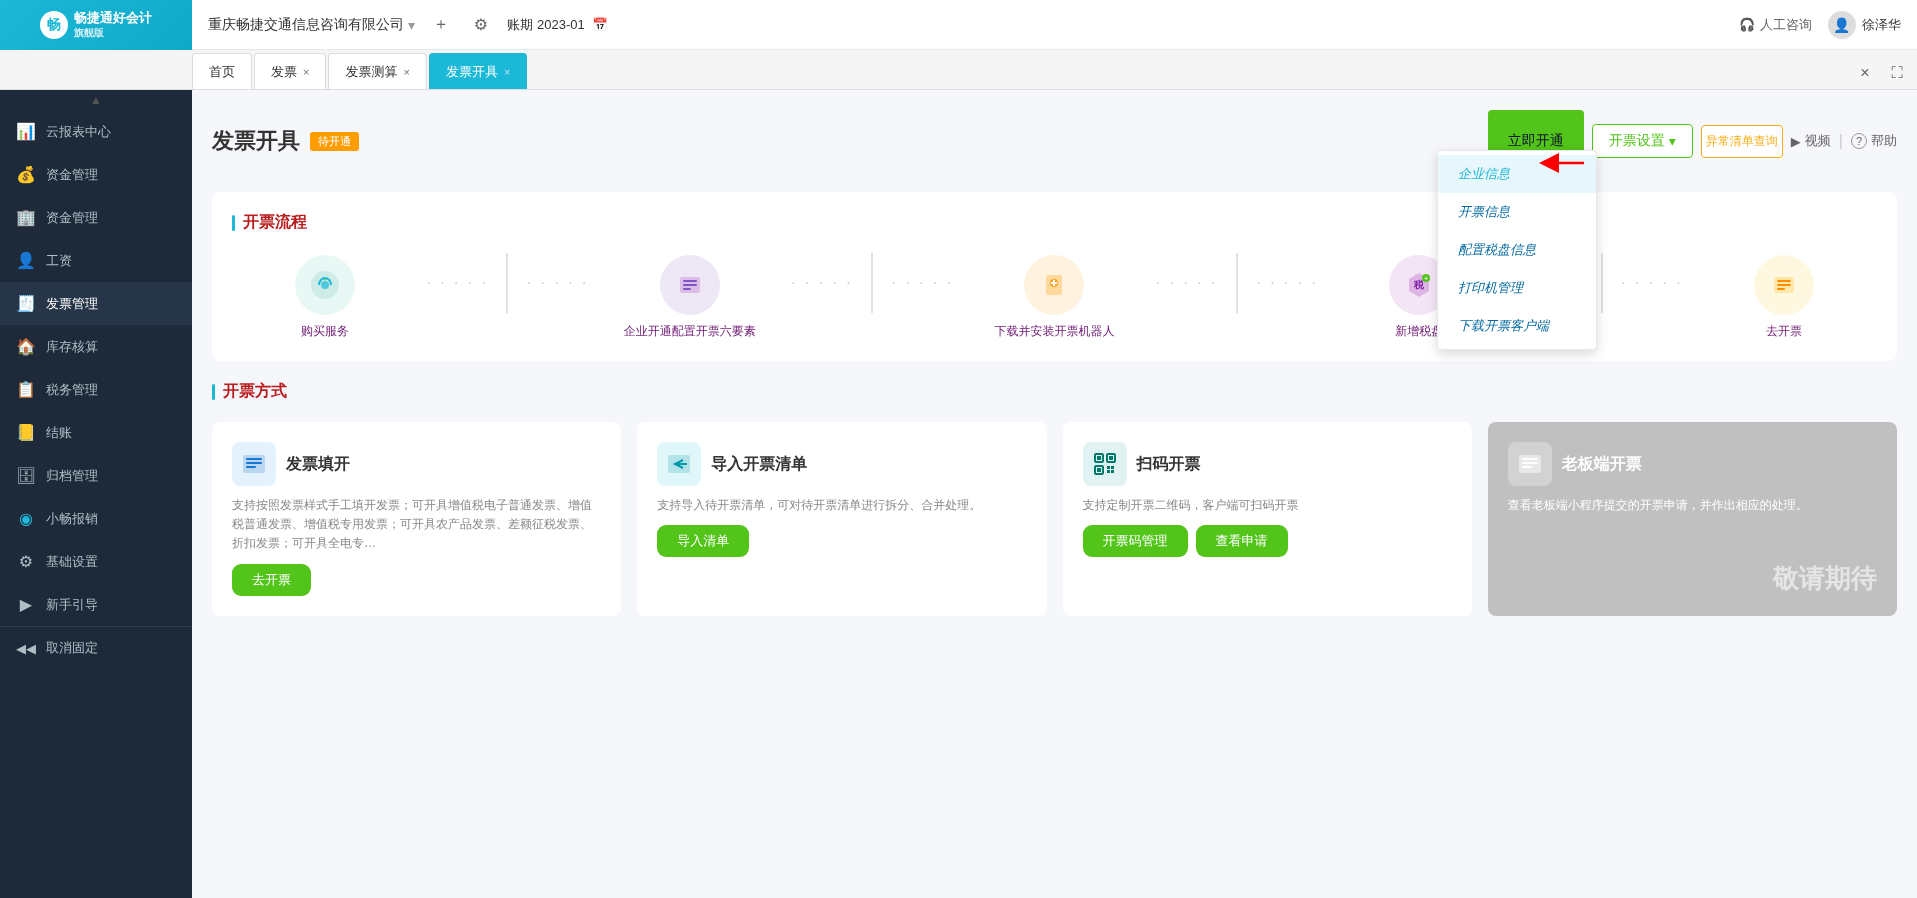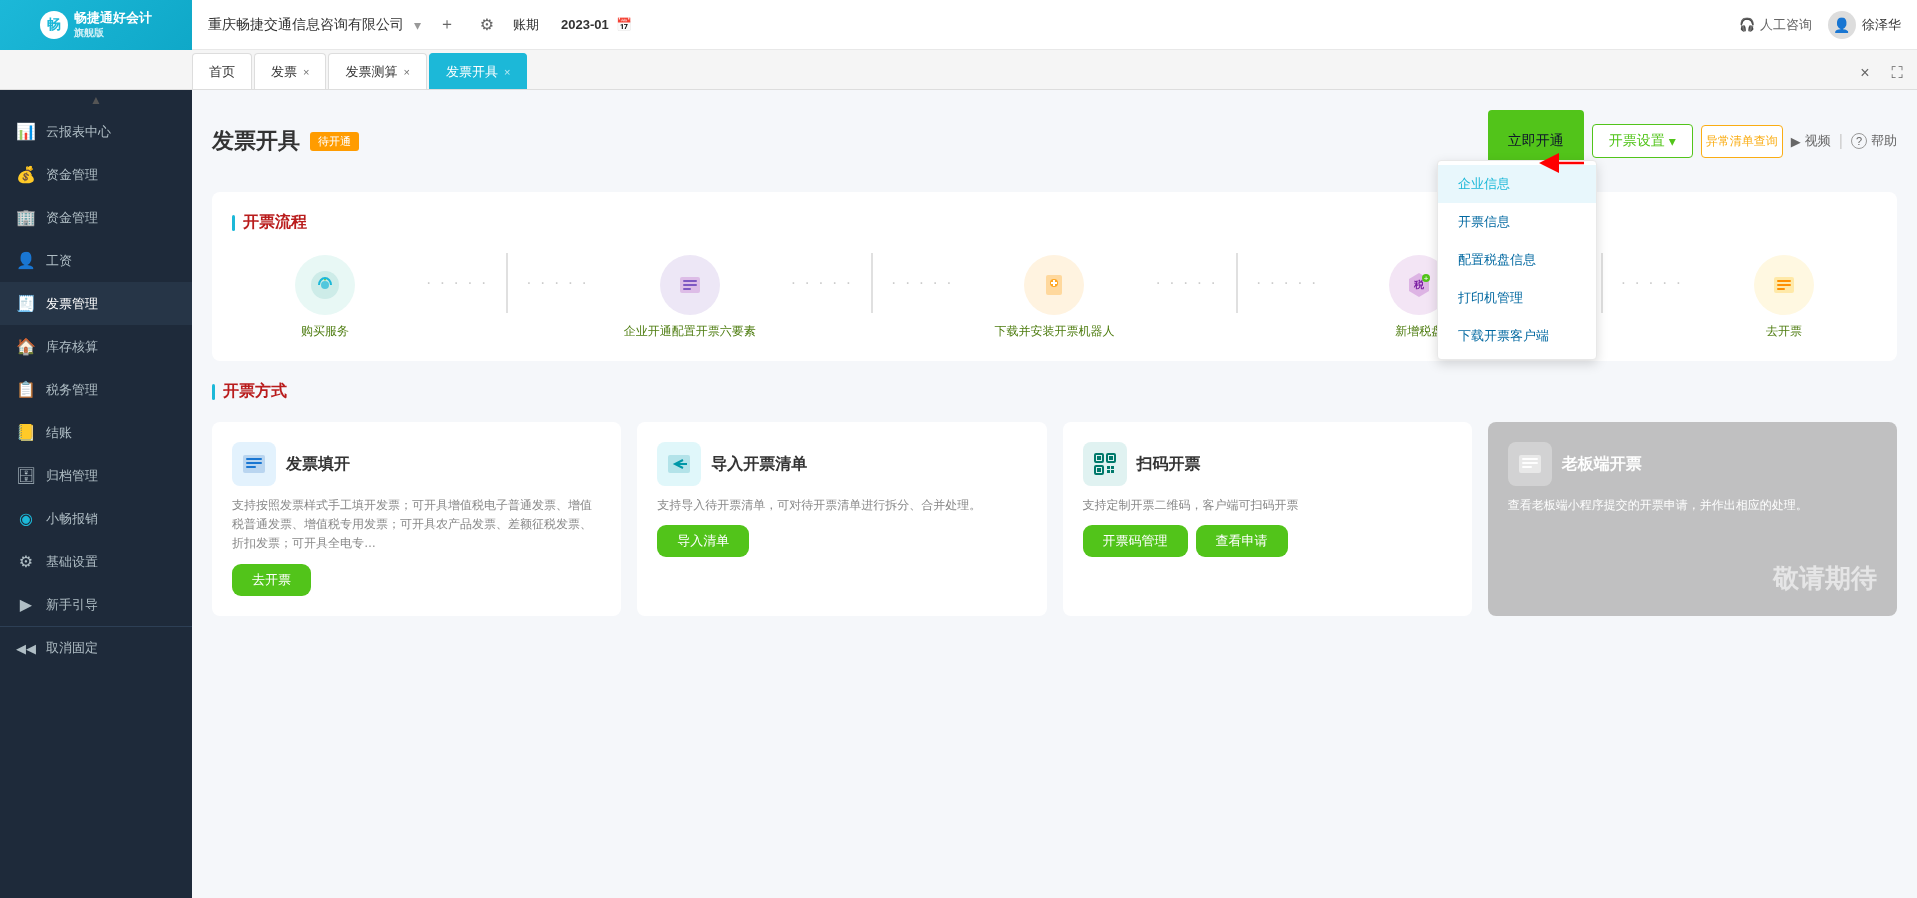--- a/index.html
+++ b/index.html
@@ -43,21 +43,21 @@
     .header-middle {
       flex: 1;
       display: flex;
       align-items: center;
       padding-left: 16px;
       gap: 12px;
     }
     .company-name {
       font-size: 14px;
       color: #333;
-      display: flex; align-items: center; gap: 10px;
+      display: flex; align-items: center; gap: 4px;
       cursor: pointer;
     }
     .header-icon-btn {
       width: 28px; height: 28px;
       border: none; background: none;
       cursor: pointer;
       display: flex; align-items: center; justify-content: center;
       color: #666; font-size: 16px;
     }
     .period-label {
@@ -298,21 +298,21 @@
       border-radius: 50%;
       display: flex; align-items: center; justify-content: center;
       font-size: 24px;
     }
     .flow-icon-teal { background: #e8f8f5; color: #1cb8d8; }
     .flow-icon-purple { background: #ede7f6; color: #7e57c2; }
     .flow-icon-orange { background: #fff3e0; color: #ff9800; }
     .flow-icon-violet { background: #f3e5f5; color: #9c27b0; }
     .flow-label {
       font-size: 12px;
-      color: #4d7c0f;
+      color: #701a75;
       text-align: center;
     }
     .flow-connector {
       display: flex; align-items: center;
       padding: 0 8px;
       color: #ccc;
       font-size: 16px;
       margin-bottom: 28px;
     }
     .flow-divider {
@@ -389,21 +389,21 @@
 
   <div class="header-middle">
     <div class="company-name">
       <span>重庆畅捷交通信息咨询有限公司</span>
       <span style="color:#999;">▾</span>
     </div>
     <button class="header-icon-btn" title="添加">＋</button>
     <button class="header-icon-btn" title="设置">⚙</button>
     <div class="period-label">
       <span>账期</span>
-      <span style="margin-left:18px;font-weight:bold;">2023-01</span>
+      <span style="margin-left:0;">2023-01</span>
       <span style="margin-left:4px; cursor:pointer;">📅</span>
     </div>
   </div>
 
   <div class="header-right">
     <div class="customer-service">
       <span>🎧</span>
       <span>人工咨询</span>
     </div>
     <div class="user-info">
@@ -512,21 +512,21 @@
           <span>视频</span>
         </button>
         <span style="color:#ccc;">|</span>
         <button class="btn-video">
           <span style="border:1px solid #999; border-radius:50%; width:16px; height:16px; display:inline-flex; align-items:center; justify-content:center; font-size:11px;">?</span>
           <span>帮助</span>
         </button>
       </div>
     </div>
 
-    <div class="dropdown-menu" style="top: 70px; right: 320px;">
+    <div class="dropdown-menu" style="top: 60px; right: 320px; font-style: italic;">
       <div class="dropdown-item active">
         <span>企业信息</span>
       </div>
       <div class="dropdown-item">
         <span>开票信息</span>
       </div>
       <div class="dropdown-item">
         <span>配置税盘信息</span>
       </div>
       <div class="dropdown-item">

